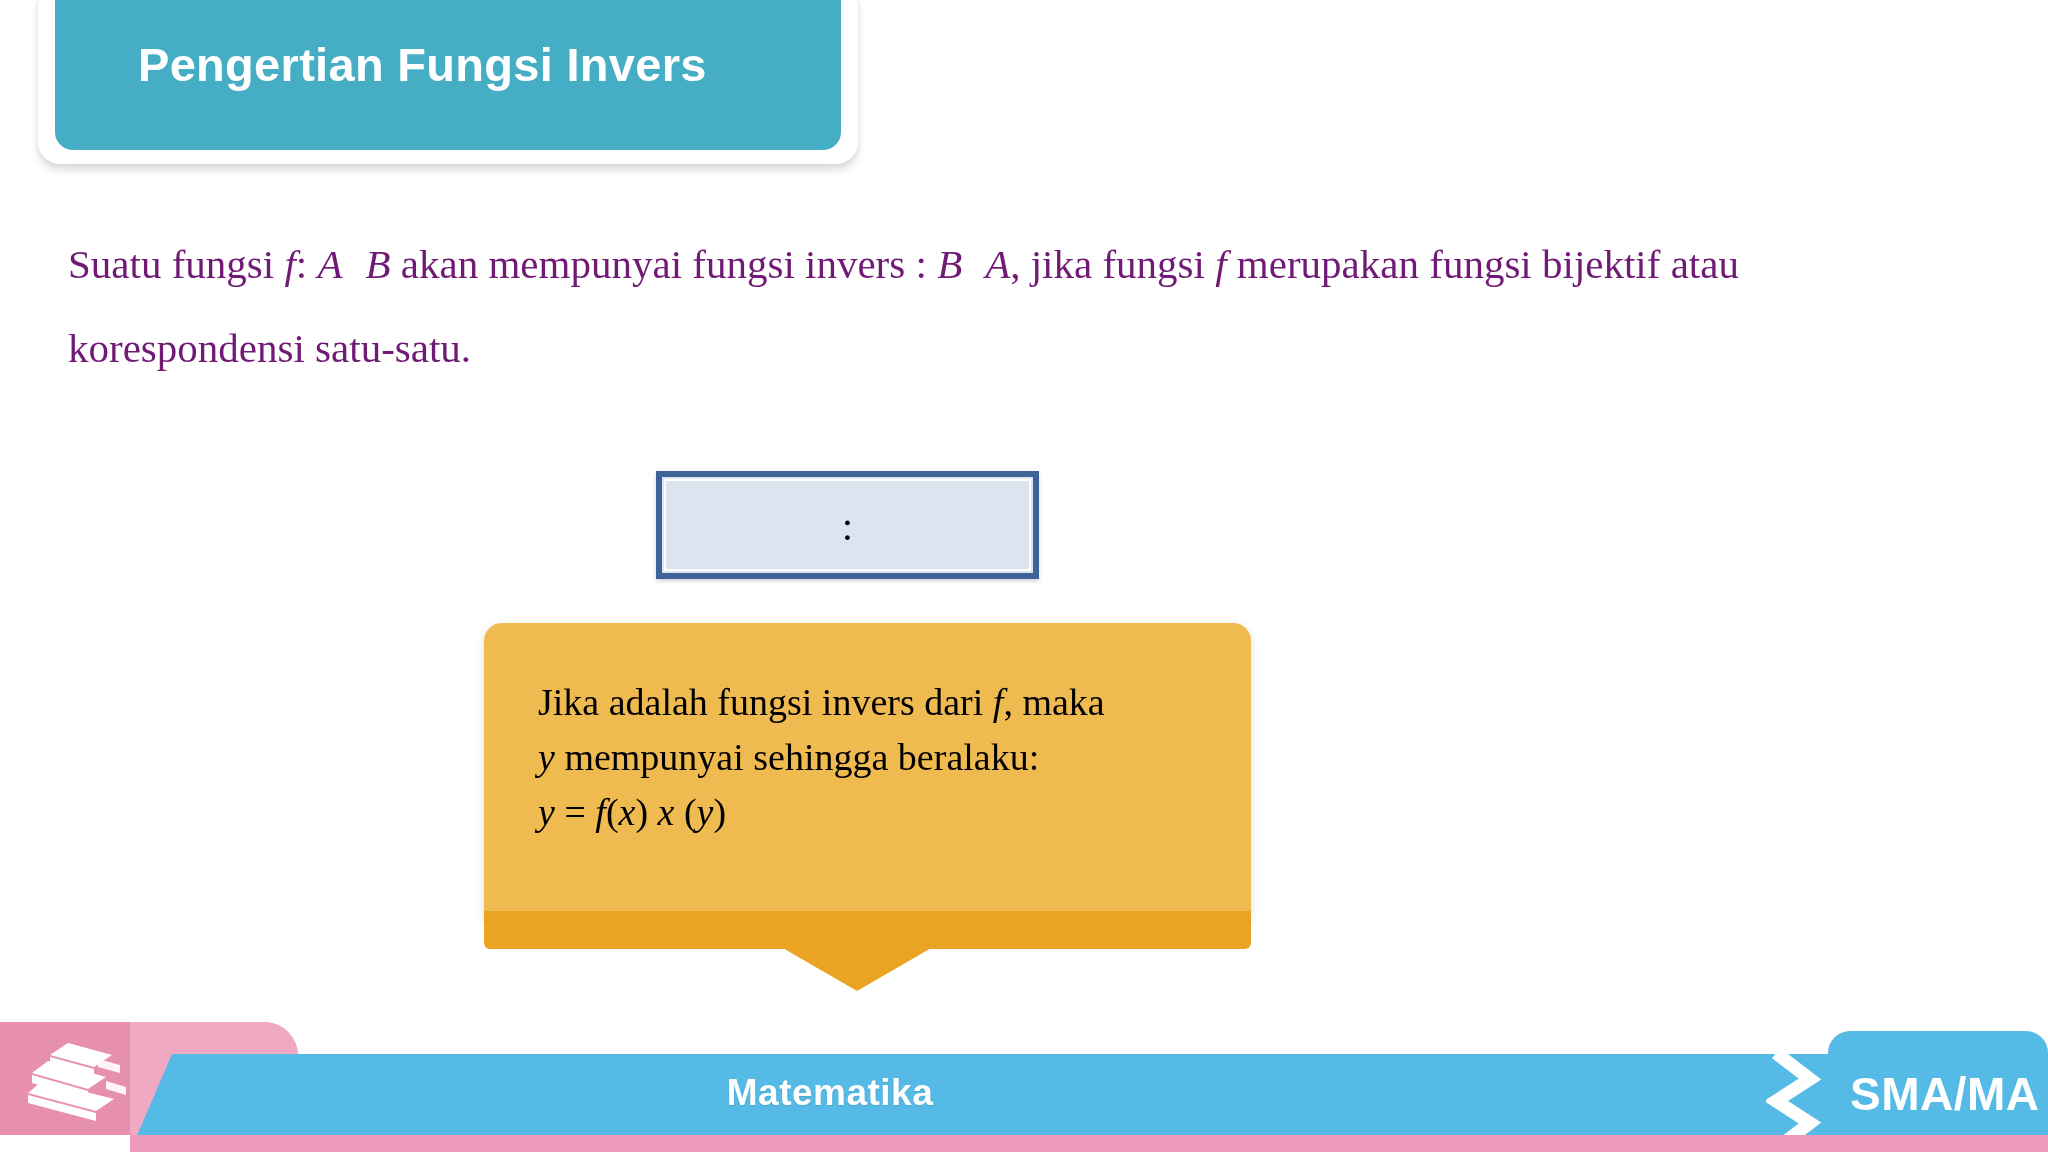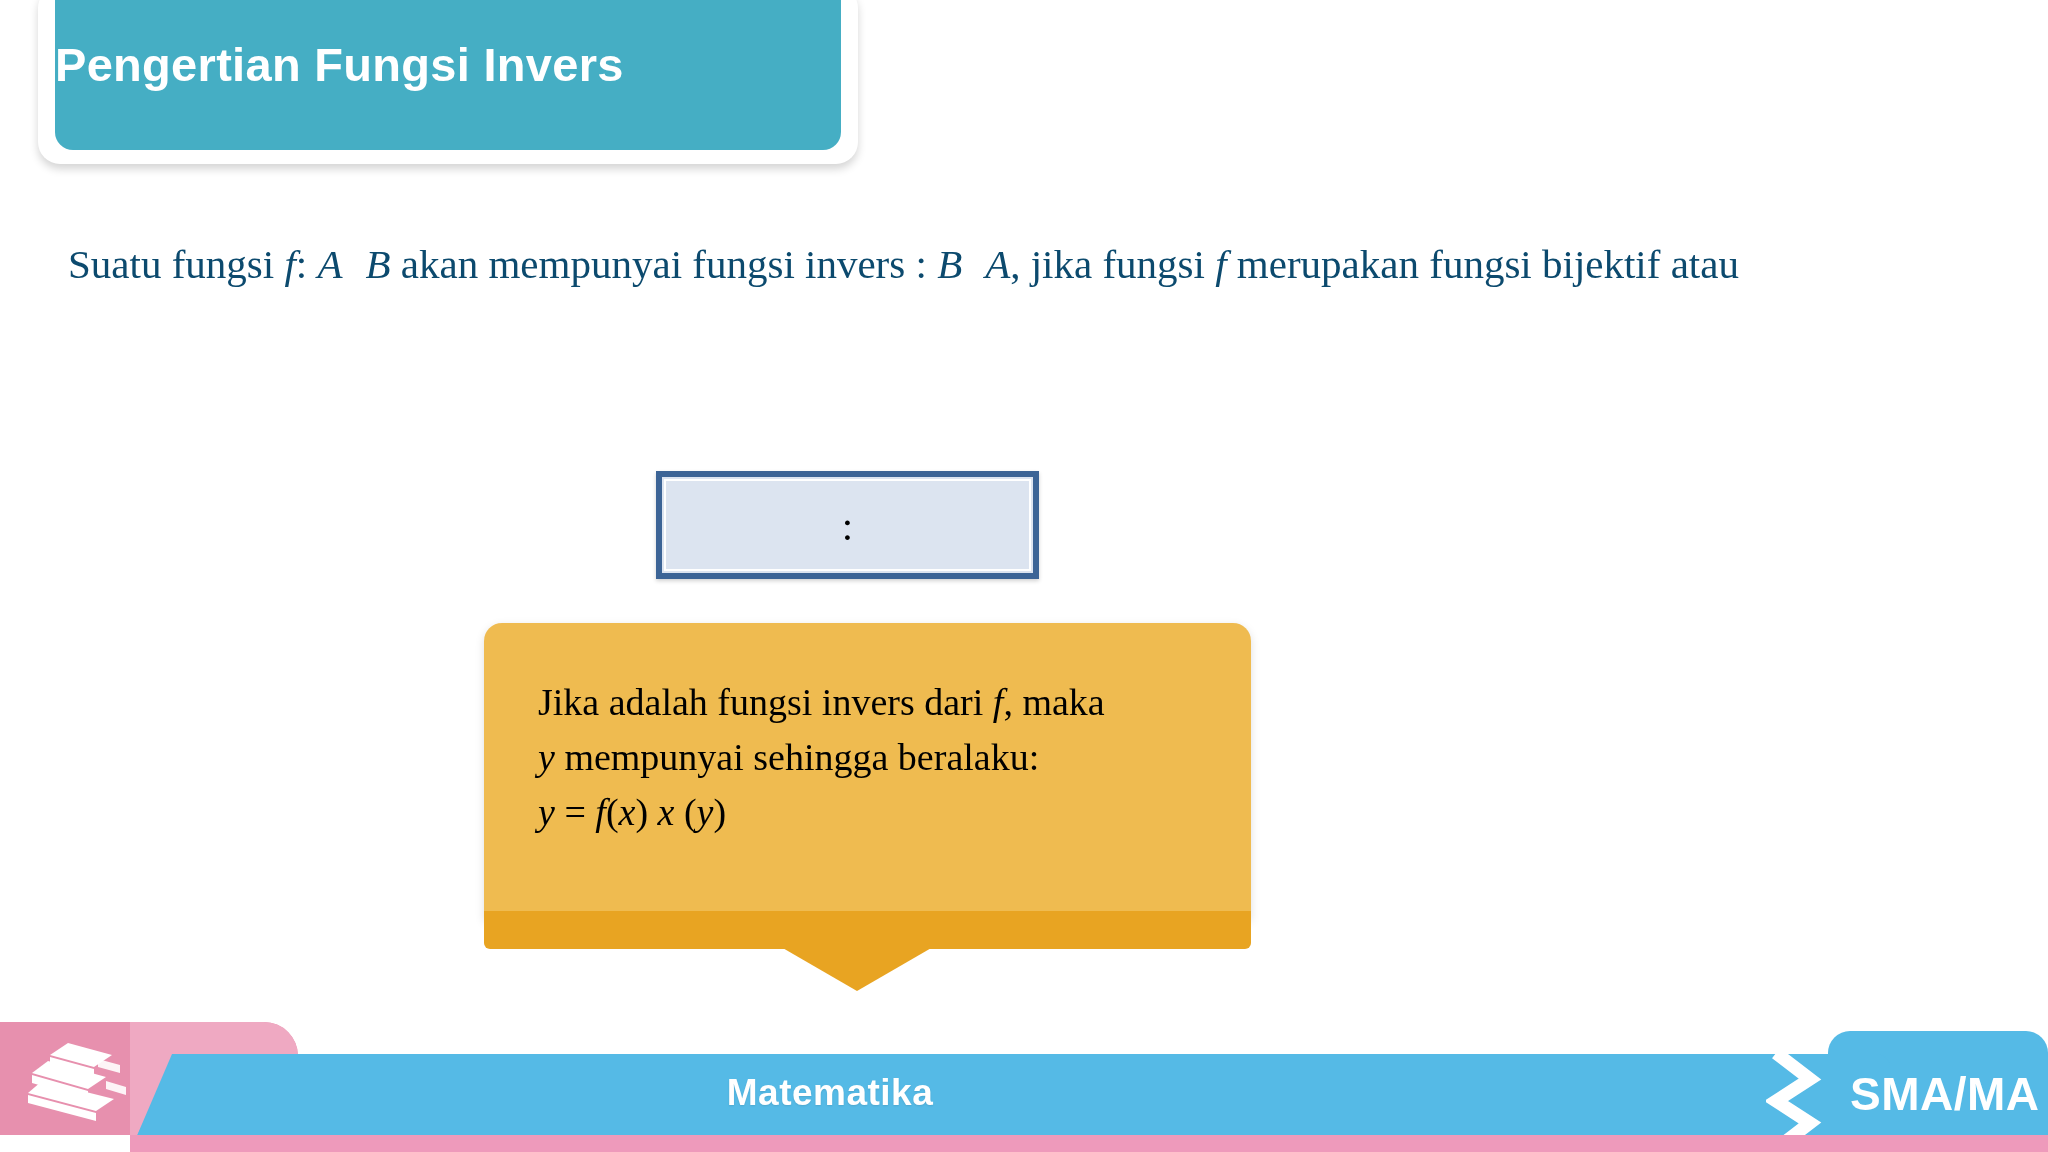--- a/index.html
+++ b/index.html
@@ -40,32 +40,33 @@
     border-radius: 0 0 18px 18px;
     display: flex;
     align-items: center;
   }
   .title-text {
     font-family: "Liberation Sans", "DejaVu Sans", sans-serif;
     font-weight: bold;
     font-size: 47px;
     color: #ffffff;
     letter-spacing: 0.3px;
+    padding-left: 83px;
     white-space: nowrap;
   }
 
   
   .body-para {
     position: absolute;
     left: 68px;
     top: 222px;
     width: 1920px;
     font-size: 41px;
     line-height: 84px;
-    color: #0c4a6e;
+    color: #701a75;
   }
   .body-para i { font-style: italic; }
   .gap { display: inline-block; width: 23px; }
 
   
   .blue-box {
     position: absolute;
     left: 656px;
     top: 471px;
     width: 383px;
@@ -255,20 +256,21 @@
 
 <div class="slide">
 
   <div class="title-card"></div>
   <div class="title-banner">
     <div class="title-text">Pengertian Fungsi Invers</div>
   </div>
 
   <div class="body-para">
     <span>Suatu fungsi </span><i>f</i><span>: </span><i>A</i><span class="gap"></span><i>B</i><span> akan mempunyai fungsi invers : </span><i>B</i><span class="gap"></span><i>A</i><span>, jika fungsi </span><i>f</i><span> merupakan fungsi bijektif atau</span>
+    <div>korespondensi satu-satu.</div>
   </div>
 
   <div class="blue-box">
     <div class="blue-box-inner"></div>
     <div class="blue-box-text">:</div>
   </div>
 
   <div class="callout-wrap">
     <div class="callout-body"></div>
     <div class="callout-foot"></div>

